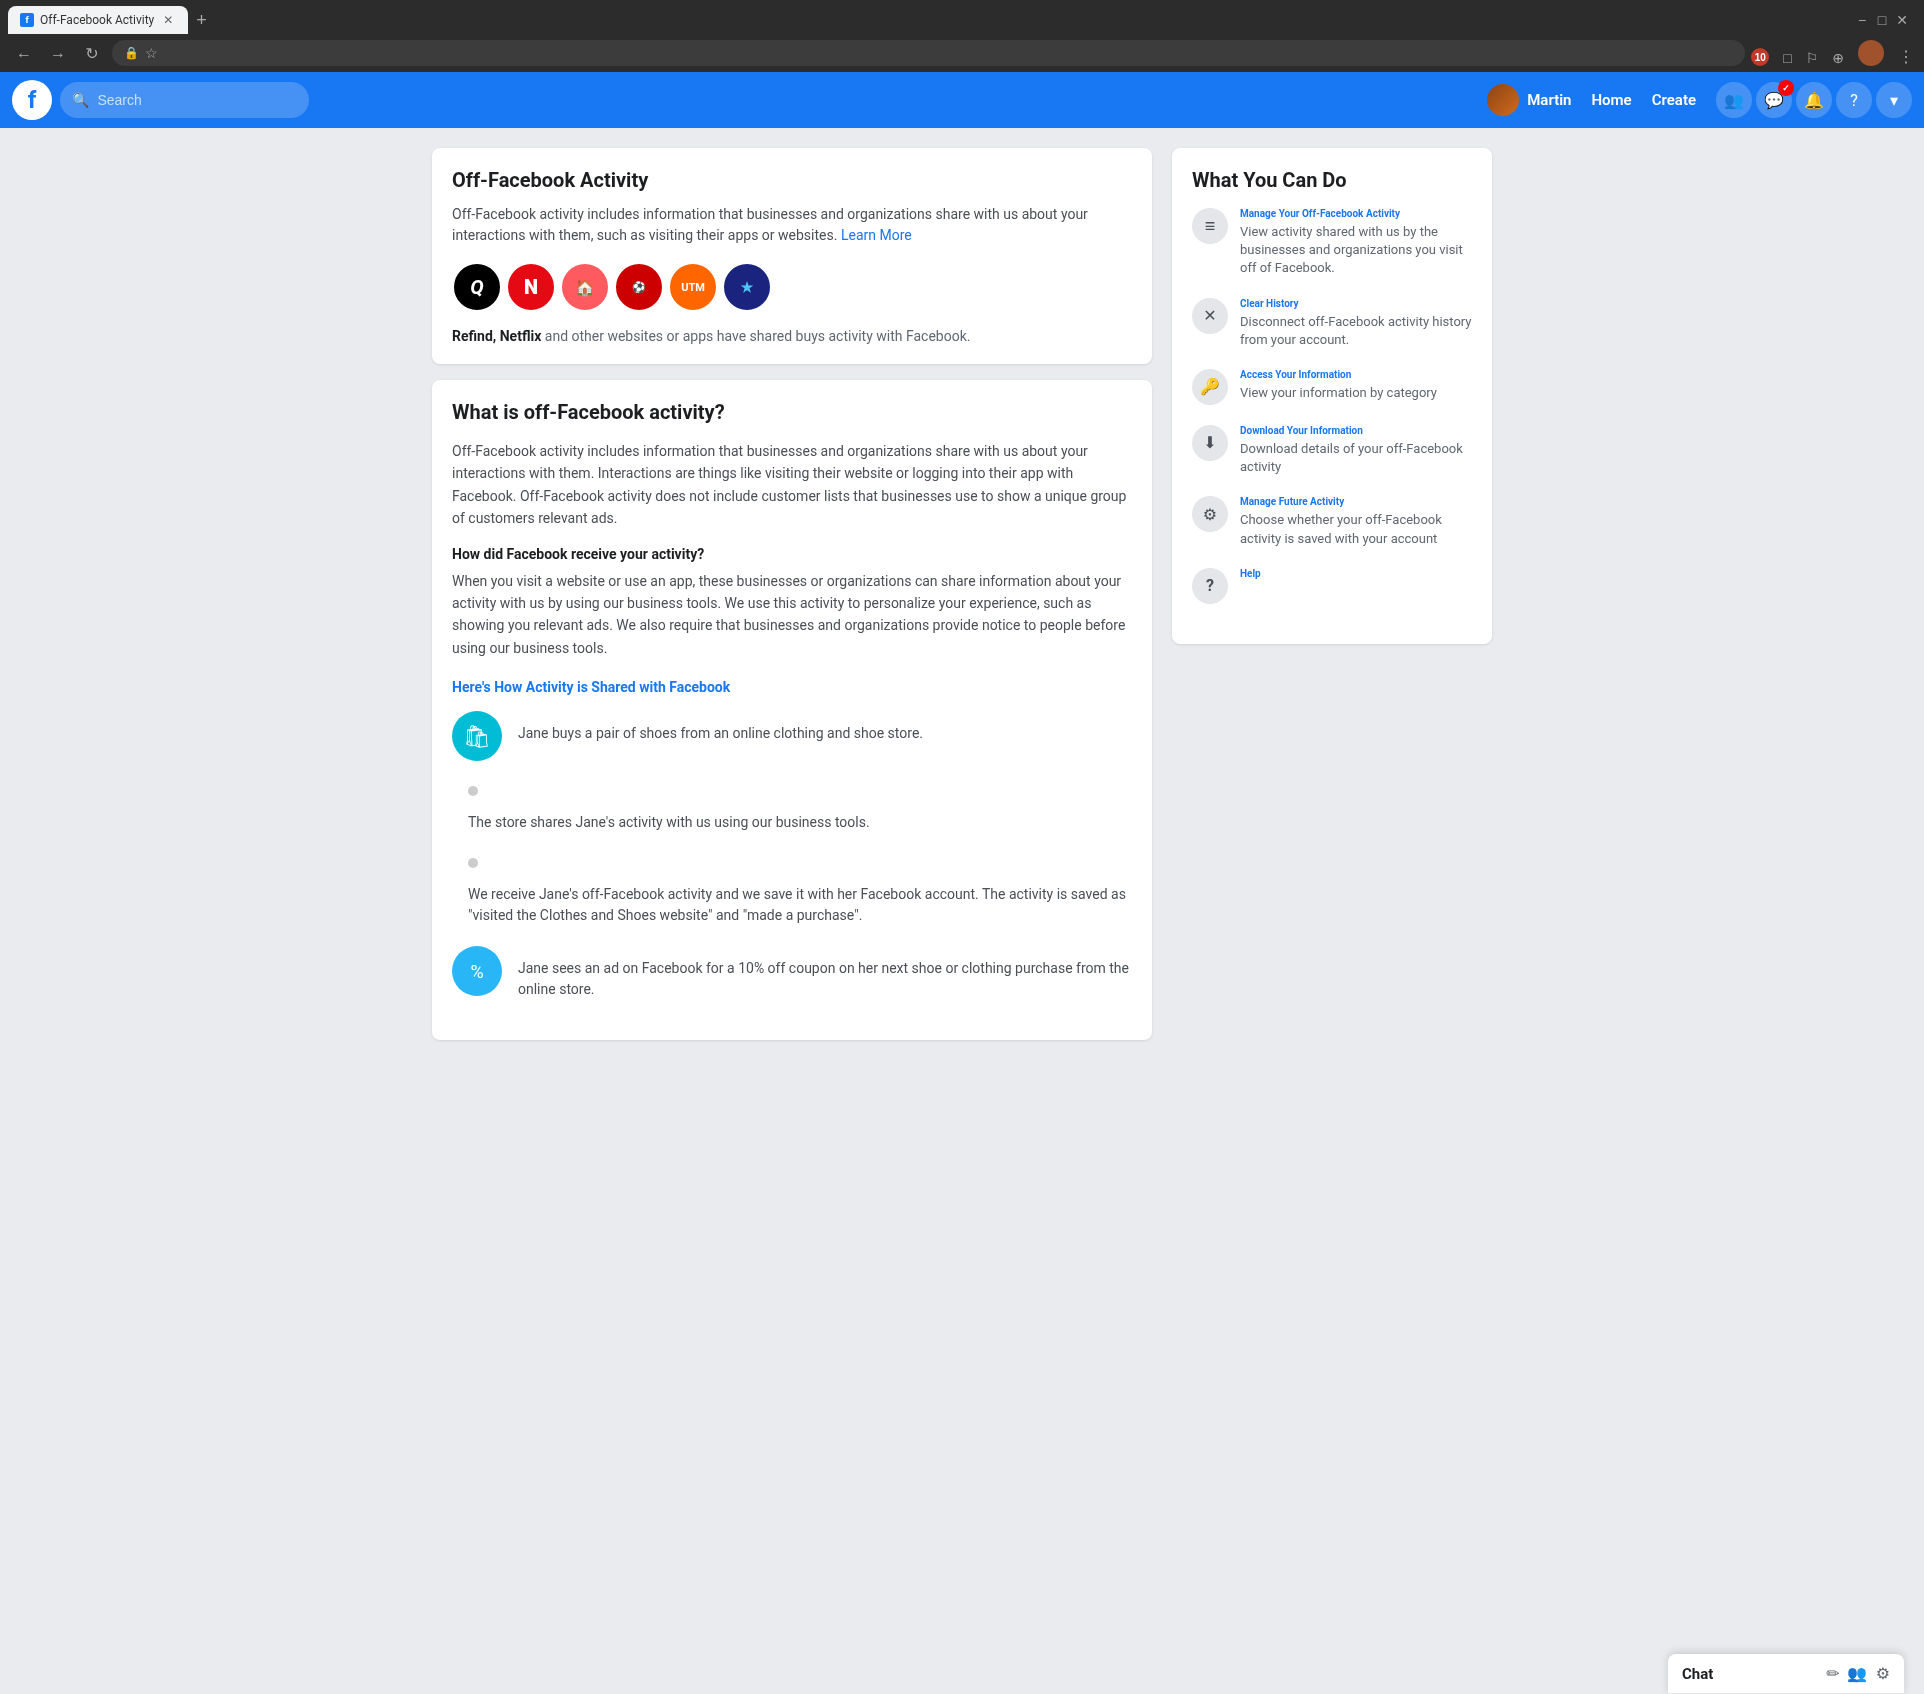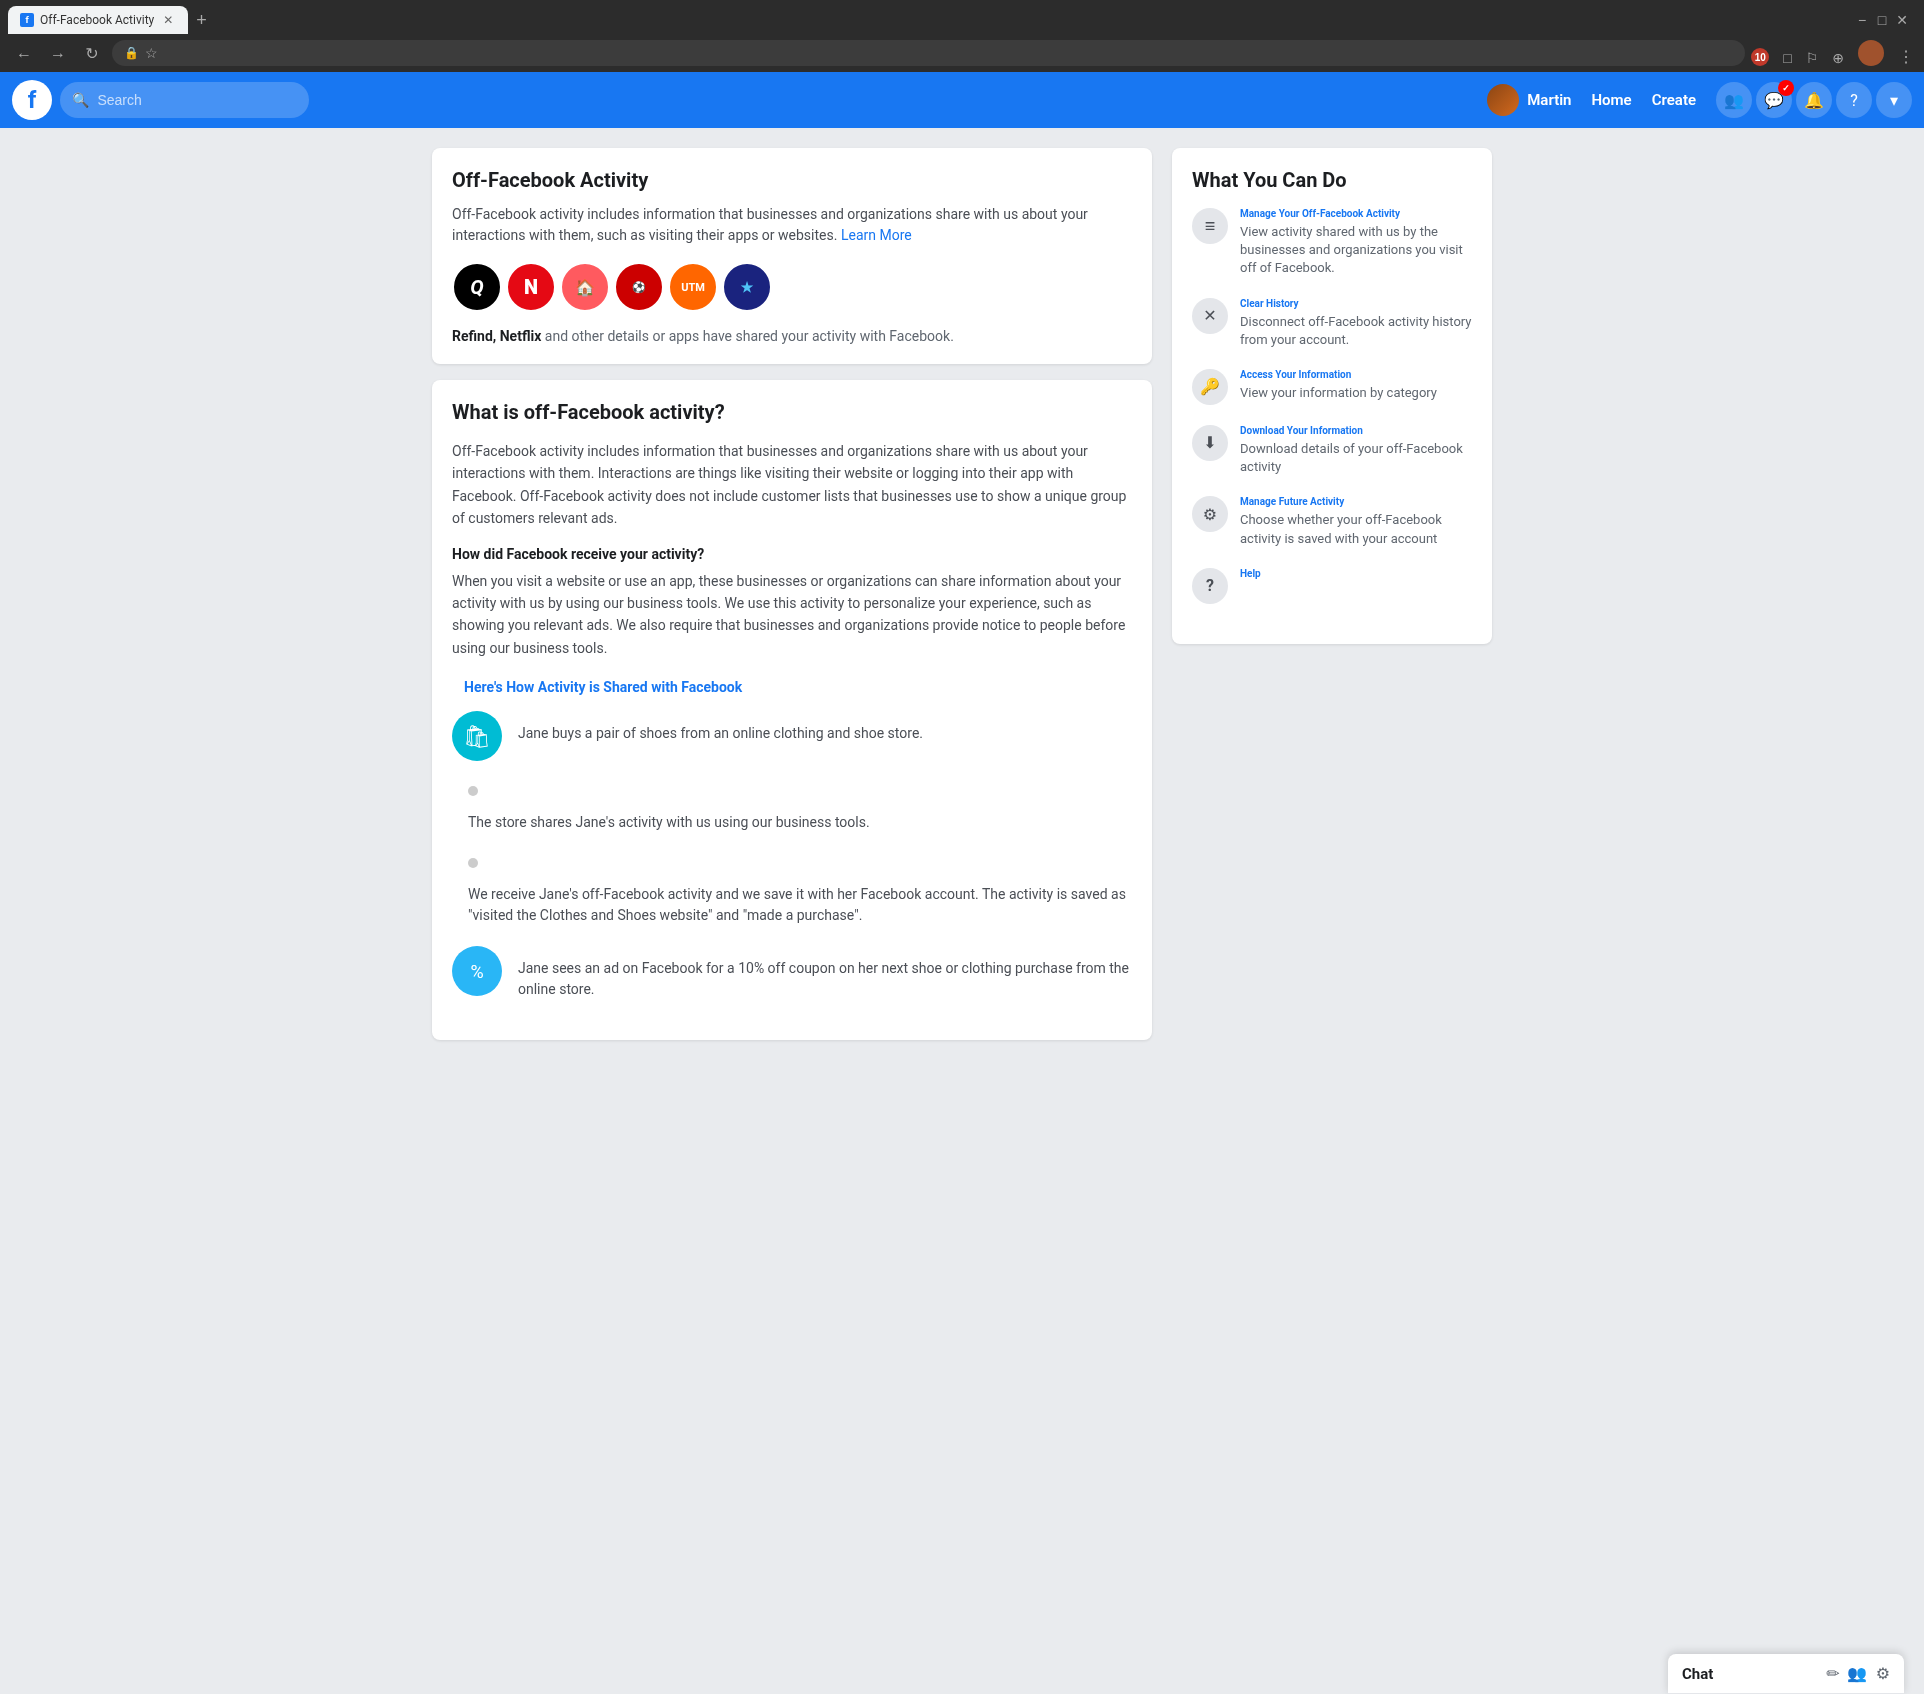--- a/index.html
+++ b/index.html
@@ -62,21 +62,21 @@
     .app-icon-a { background: #ff5a5f; color: white; font-size: 16px; }
 
     .app-desc { font-size: 14px; color: #606770; }
     .app-desc strong { color: #1c1e21; font-weight: 700; text-align: center; }
 
     
     .faq-title { font-size: 20px; font-weight: 700; margin-bottom: 16px; }
     .faq-text { font-size: 14px; color: #4b4f56; line-height: 1.6; }
     .faq-subheading { font-size: 14px; font-weight: 700; color: #1c1e21; margin-top: 16px; margin-bottom: 8px; }
 
-    .activity-section-title { font-size: 14px; font-weight: 700; color: #1877f2; margin: 20px 12px 16px; }
+    .activity-section-title { font-size: 14px; font-weight: 700; color: #1877f2; margin: 20px 0 16px; }
 
     .activity-step { display: flex; align-items: flex-start; gap: 16px; margin-bottom: 20px; }
     .step-icon-teal { width: 50px; height: 50px; border-radius: 50%; background: #00bcd4; display: flex; align-items: center; justify-content: center; flex-shrink: 0; font-size: 22px; color: white; }
     .step-icon-blue { width: 50px; height: 50px; border-radius: 50%; background: #29b6f6; display: flex; align-items: center; justify-content: center; flex-shrink: 0; font-size: 22px; color: white; }
     .step-text { font-size: 14px; color: #4b4f56; line-height: 1.5; padding-top: 12px; }
 
     .bullet-step { display: flex; align-items: flex-start; gap: 16px; margin-bottom: 20px; padding-left: 16px; flex-direction: column; }
     .bullet-dot { width: 10px; height: 10px; border-radius: 50%; background: #ccc; flex-shrink: 0; margin-top: 5px; }
     .bullet-text { font-size: 14px; color: #4b4f56; line-height: 1.5; }
 
@@ -182,21 +182,21 @@
       </p>
       <div class="app-icons">
         <div class="app-icon app-icon-q" style="background:#000; color:white; font-style:italic;">Q</div>
         <div class="app-icon app-icon-n" style="background:#e50914; color:white; font-weight:900;">N</div>
         <div class="app-icon app-icon-a" style="background:#ff5a5f; color:white;">🏠</div>
         <div class="app-icon" style="background:#cc0000; color:white; font-size:11px; font-weight:700;">⚽</div>
         <div class="app-icon" style="background:#ff6600; color:white; font-size:11px; font-weight:700;">UTM</div>
         <div class="app-icon" style="background:#1a237e; color:#4fc3f7; font-size:14px;">★</div>
       </div>
       <p class="app-desc">
-        <strong>Refind</strong><strong>, Netflix</strong><span> and other details or apps have shared your activity with Facebook.</span>
+        <strong>Refind</strong><strong>, Netflix</strong><span> and other websites or apps have shared buys activity with Facebook.</span>
       </p>
     </div>
 
     <div class="card">
       <h2 class="faq-title">What is off-Facebook activity?</h2>
       <p class="faq-text">Off-Facebook activity includes information that businesses and organizations share with us about your interactions with them. Interactions are things like visiting their website or logging into their app with Facebook. Off-Facebook activity does not include customer lists that businesses use to show a unique group of customers relevant ads.</p>
       <p class="faq-subheading">How did Facebook receive your activity?</p>
       <p class="faq-text">When you visit a website or use an app, these businesses or organizations can share information about your activity with us by using our business tools. We use this activity to personalize your experience, such as showing you relevant ads. We also require that businesses and organizations provide notice to people before using our business tools.</p>
 
       <p class="activity-section-title">Here's How Activity is Shared with Facebook</p>

